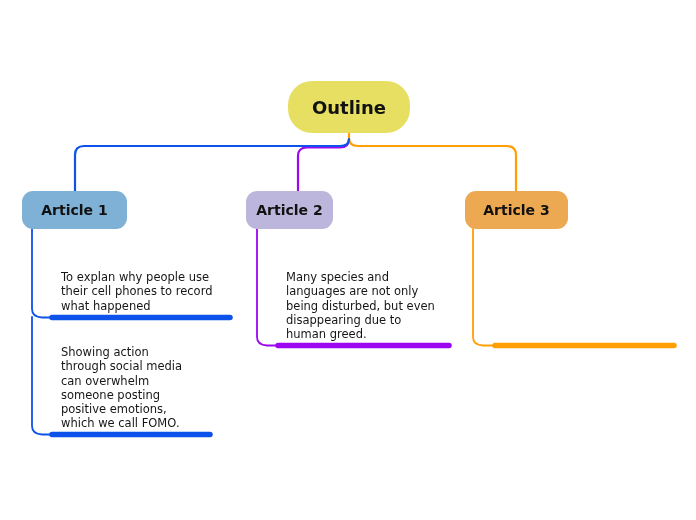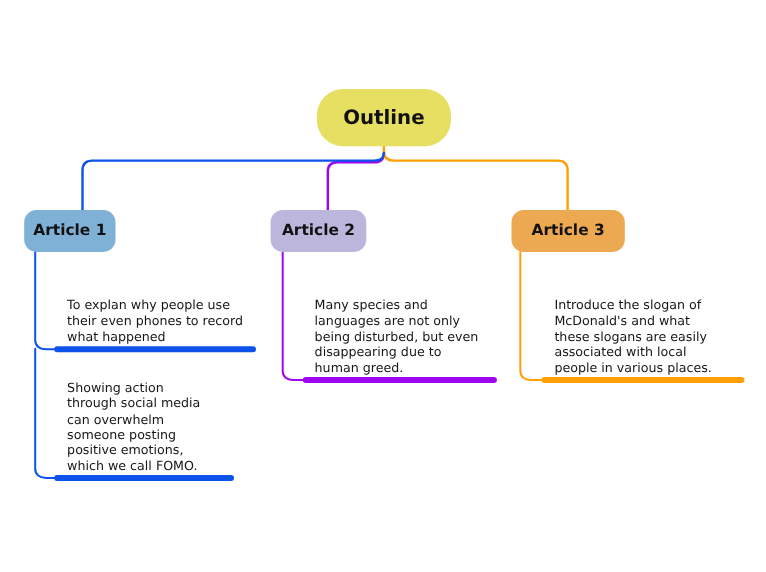--- a/index.html
+++ b/index.html
@@ -6,21 +6,21 @@
   .canvas{
     position:relative;width:696px;height:520px;background:#fff;
     font-family:"DejaVu Sans","Liberation Sans",sans-serif;overflow:hidden;
   }
   .connector-layer{position:absolute;left:0;top:0;width:696px;height:520px;}
   .node{
     position:absolute;display:flex;align-items:center;justify-content:center;
     box-sizing:border-box;color:#111;font-weight:bold;
   }
   .root-node{left:288px;top:81px;width:122px;height:52px;border-radius:24px;font-size:18px;}
-  .branch-node{width:83px;height:38px;border-radius:11px;font-size:14px;top:191px;}
+  .branch-node{width:105px;height:38px;border-radius:11px;font-size:14px;top:191px;}
   .branch-1{left:22px;}
   .branch-2{left:246px;width:87px;}
   .branch-3{left:465px;width:103px;text-align:center;}
   .leaf-text{
     position:absolute;color:#161616;font-size:11.5px;line-height:14.3px;
     white-space:pre-line;letter-spacing:0px;
   }
   .leaf-a1c1{left:61px;top:270px;width:185px;}
   .leaf-a1c2{left:61px;top:345px;width:185px;}
   .leaf-a2c1{left:286px;top:270px;width:180px;}
@@ -60,32 +60,27 @@
     <span>Article 1</span>
   </div>
   <div class="node branch-node branch-2" style="background: rgb(188, 182, 220);">
     <span>Article 2</span>
   </div>
   <div class="node branch-node branch-3" style="background: rgb(236, 169, 81);">
     <span>Article 3</span>
   </div>
 
   <div class="leaf-text leaf-a1c1">To explan why people use
-their even phones to record
+their cell phones to record
 what happened</div>
   <div class="leaf-text leaf-a2c1">Many species and
 languages are not only
 being disturbed, but even
 disappearing due to
 human greed.</div>
   <div class="leaf-text leaf-a1c2">Showing action
 through social media
 can overwhelm
 someone posting
 positive emotions,
 which we call FOMO.</div>
-  <div class="leaf-text leaf-a3c1">Introduce the slogan of
-McDonald's and what
-these slogans are easily
-associated with local
-people in various places.</div>
 
 </div>
 
 </body></html>

